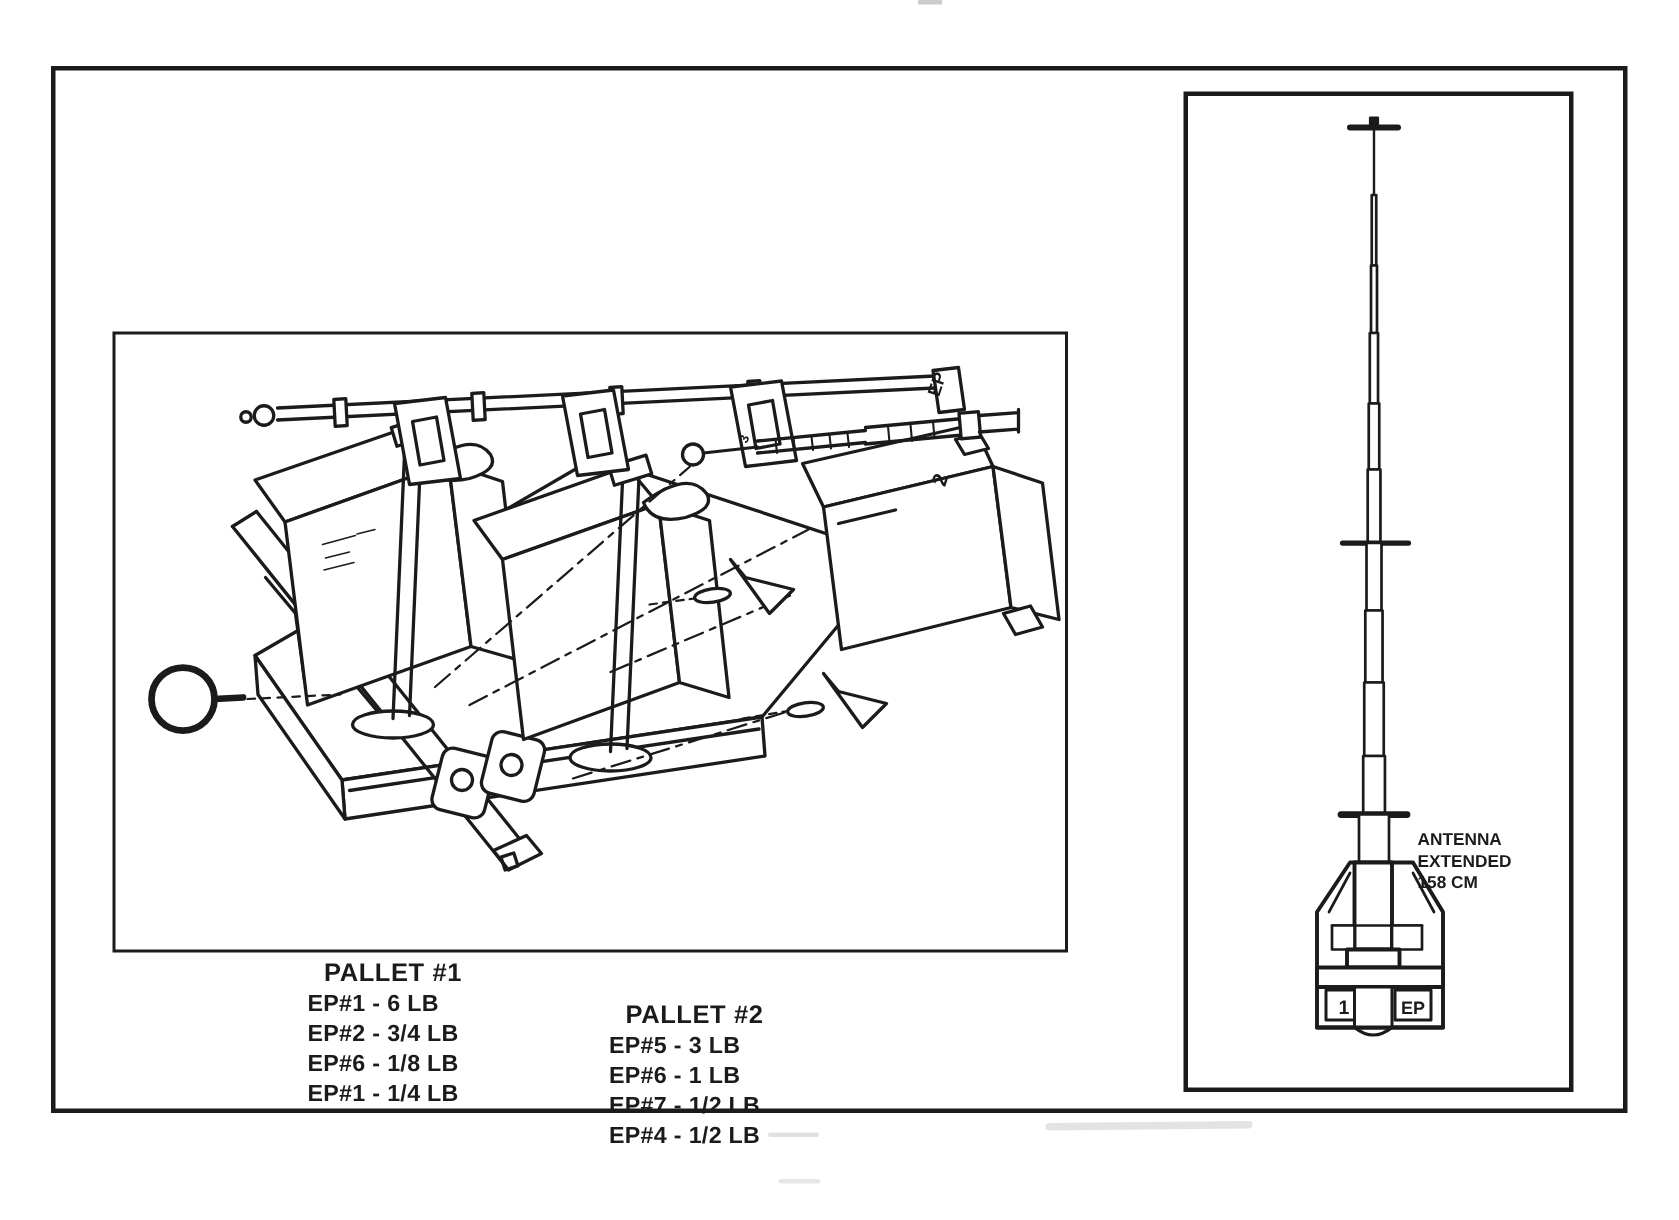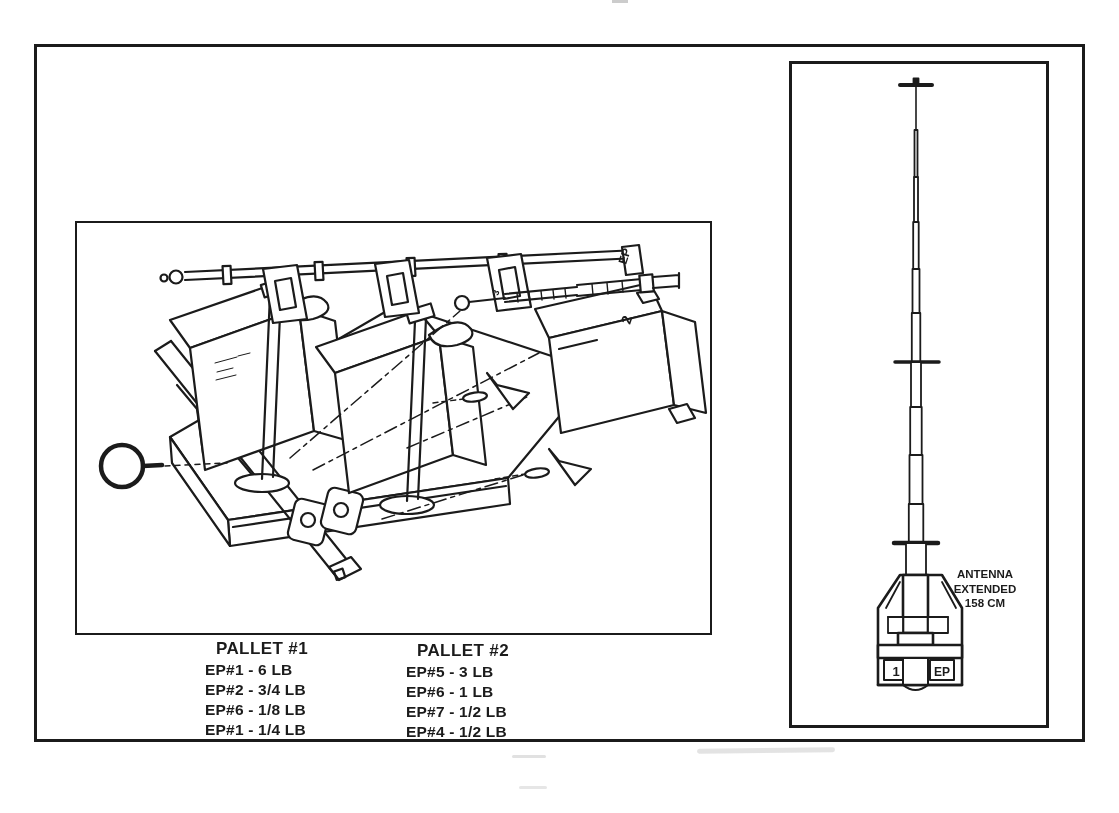--- a/index.html
+++ b/index.html
@@ -7,29 +7,29 @@
         font-family:"Liberation Sans",sans-serif;color:#1b1b1b;overflow:hidden;}
   .outer-frame{position:absolute;left:34px;top:44px;width:1051px;height:698px;
         border:3px solid #1b1b1b;box-sizing:border-box;}
   .left-box{position:absolute;left:38px;top:174px;width:637px;height:414px;
         border:2.5px solid #1b1b1b;box-sizing:border-box;background:#fff;}
   .art{position:absolute;left:0;top:0;width:100%;height:100%;}
   .pallet-caption{position:absolute;left:170px;top:362px;font-weight:bold;
         font-size:11.5px;line-height:13.5px;letter-spacing:.1px;white-space:pre;}
   .tbl-col{position:absolute;width:150px;}
   .tbl-col.c1{left:150px;top:592px;}
-  .tbl-col.c2{left:351px;top:594px;}
+  .tbl-col.c2{left:351px;top:620px;}
   .tbl-hdr{font-size:17px;font-weight:bold;text-align:center;letter-spacing:.4px;
         line-height:19px;margin-bottom:2px;}
   .tbl-row{font-size:15.5px;font-weight:bold;line-height:20px;letter-spacing:.2px;
         padding-left:18px;white-space:pre;}
   .right-box{position:absolute;left:752px;top:14px;width:260px;height:667px;
         border:3px solid #1b1b1b;box-sizing:border-box;background:#fff;}
   .antenna-annotation{position:absolute;left:153px;top:489px;width:80px;
-        font-size:11.5px;font-weight:bold;line-height:14.5px;text-align:center;margin-top:14px;}
+        font-size:11.5px;font-weight:bold;line-height:14.5px;}
   .right-caption{position:absolute;left:0;top:633px;width:100%;text-align:center;
         font-size:13px;font-weight:bold;letter-spacing:.3px;}
   .smudge{position:absolute;background:#9a9a9a;border-radius:3px;}
   .s1{left:697px;top:748px;width:138px;height:5px;opacity:.28;transform:rotate(-.6deg);}
   .s2{left:512px;top:755px;width:34px;height:3px;opacity:.30;}
   .s3{left:519px;top:786px;width:28px;height:3px;opacity:.25;}
   .s4{left:612px;top:0;width:16px;height:3px;opacity:.5;border-radius:0;}
   svg text{font-family:"Liberation Sans",sans-serif;font-weight:bold;fill:#1b1b1b;}
 </style>
 </head>

